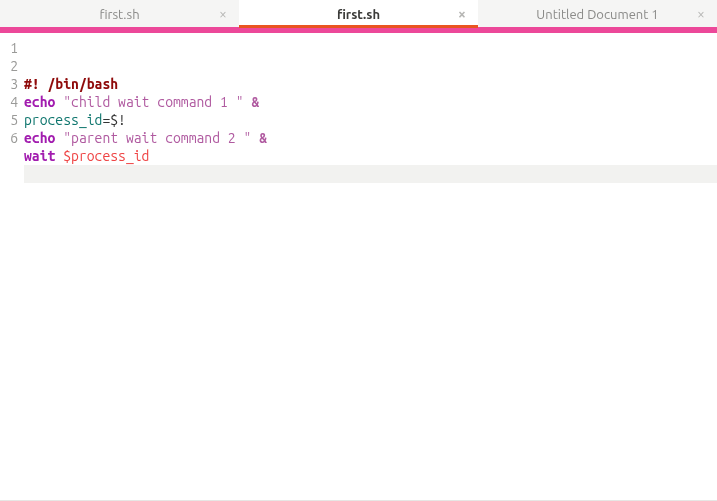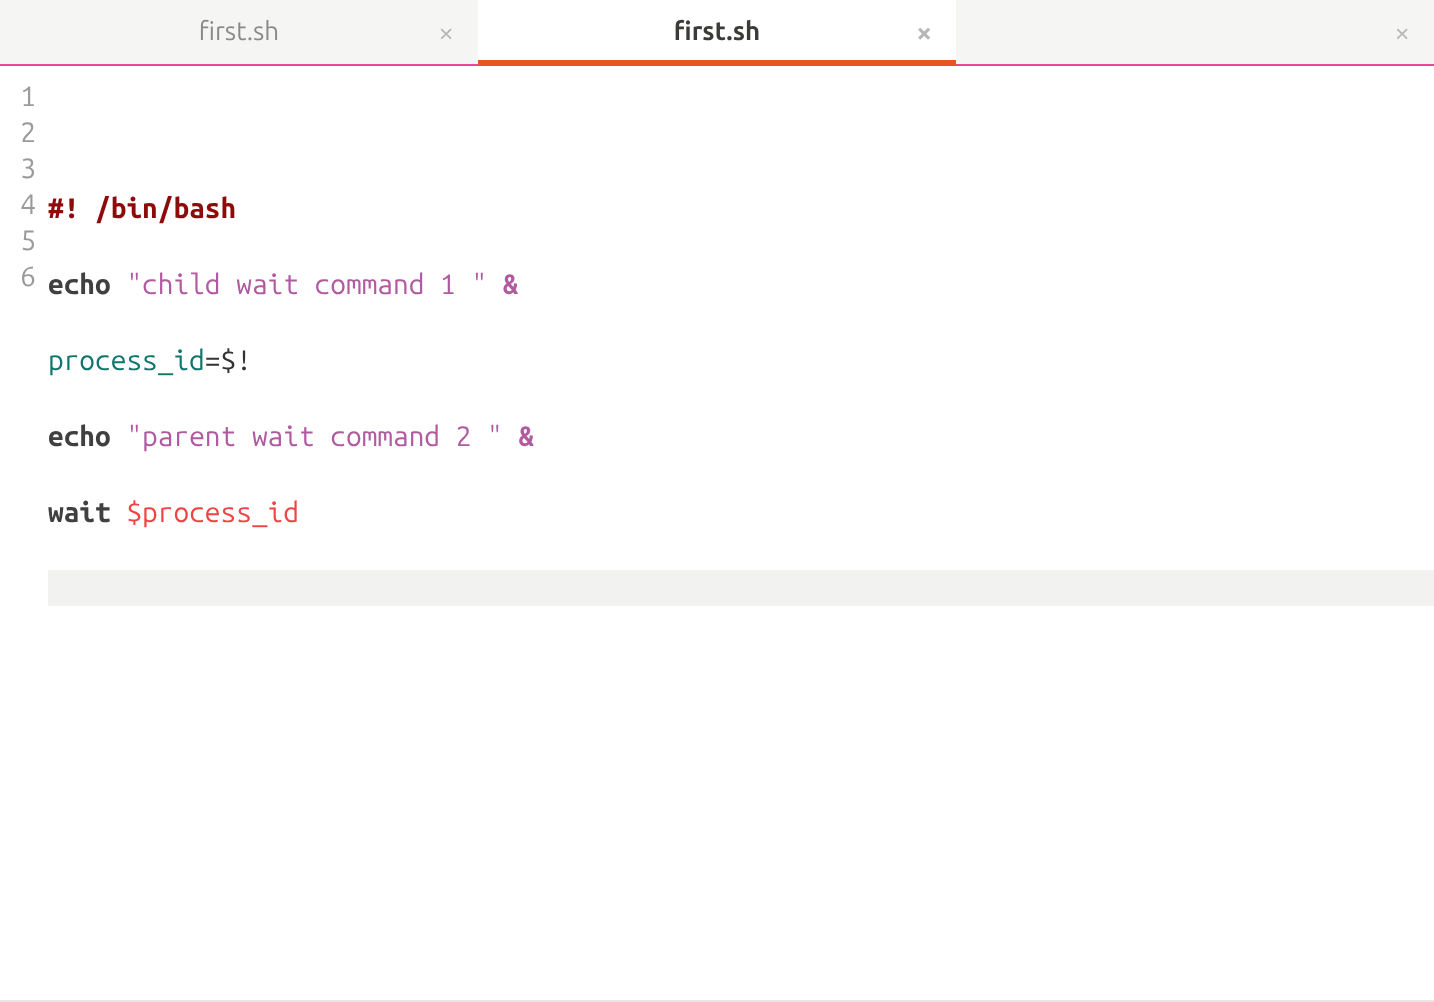--- a/index.html
+++ b/index.html
@@ -9,21 +9,21 @@
     width: 717px;
     height: 501px;
     overflow: hidden;
     display: flex;
     flex-direction: column;
   }
   .tabbar {
     display: flex;
     height: 33px;
     background: #f5f5f4;
-    border-bottom: 1px solid #ec4899;
+    border-bottom: 6px solid #ec4899;
   }
   .tab {
     flex: 1;
     display: flex;
     align-items: center;
     justify-content: center;
     position: relative;
     color: #8a8a88;
     font-size: 13px;
     cursor: pointer;
@@ -67,47 +67,48 @@
     user-select: none;
     background: #ffffff;
   }
   .gutter div { height: 18px; }
   .code {
     flex: 1;
     padding: 6px 0 0 4px;
     white-space: pre;
     color: #333;
   }
-  .code .line { height: 18px; display: block; margin-top: 20px; }
+  .code .line { height: 18px; display: block; }
   .line.current {
     background: #f2f2f0;
     display: block;
     width: 100%;
   }
   .tok-shebang { color: #8f0a0a; font-weight: bold; }
-  .tok-kw { color: #404040; font-weight: bold; }
+  .tok-kw { color: #a21caf; font-weight: bold; }
   .tok-str { color: #b05aa0; }
   .tok-var { color: #0f766e; }
   .tok-op { color: #333; }
   .tok-amp { color: #b05aa0; font-weight: bold; }
   .tok-dollar { color: #ef4444; }
 </style>
 </head>
 <body>
 
 <div class="tabbar">
   <div class="tab">
     <span>first.sh</span>
     <span class="close">×</span>
   </div>
   <div class="tab active">
     <span>first.sh</span>
     <span class="close">×</span>
   </div>
   <div class="tab">
+    <span>Untitled Document 1</span>
     <span class="close">×</span>
   </div>
 </div>
 
 <div class="editor">
   <div class="gutter">
     <div>1</div>
     <div>2</div>
     <div>3</div>
     <div>4</div>

